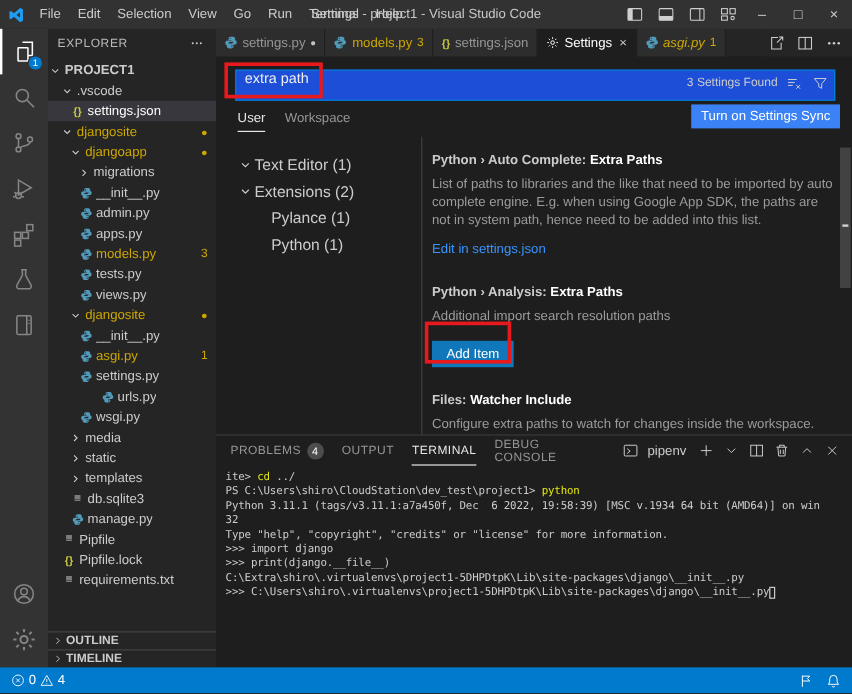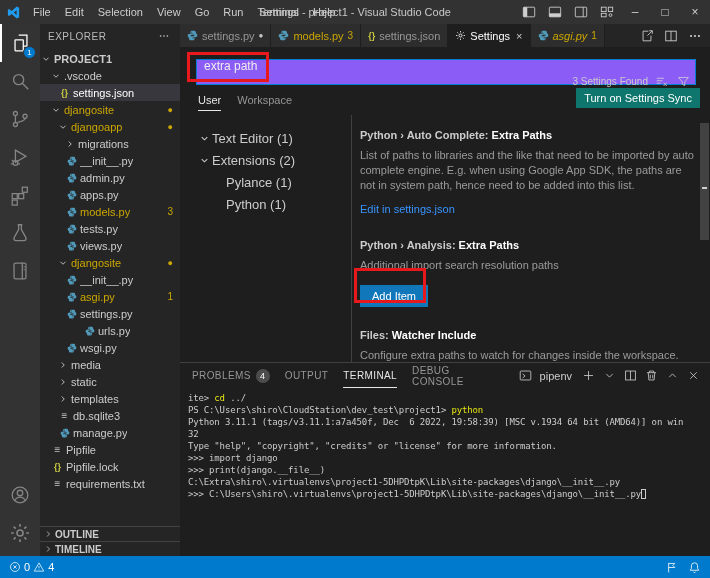--- a/index.html
+++ b/index.html
@@ -65,29 +65,29 @@
   .tab .tjson { color:#cbcb41; font-weight:bold; font-size:9px; }
   .tab .tbadge { color:#cca700; font-size:10px; }
   .tab .tdot { color:#c4c4c4; font-size:8px; }
   .tab .tclose { color:#cccccc; font-size:11px; margin-left:2px; }
   .tab-actions { margin-left:auto; display:flex; align-items:center; gap:2px; padding-right:4px; background:#252526; }
   .tab-actions .tb-icon { width:22px; }
 
   
   .settings-editor { position:relative; height:315px; overflow:hidden; }
   .search-wrap { position:relative; margin:9px 14px 0 16px; }
-  .search-input { width:100%; height:26px; background:#8b5cf6; border:1px solid #007fd4; color:#eeeeee; font-size:12px; font-family:"Liberation Sans",sans-serif; padding:0 96px 12px 7px; outline:none; }
-  .search-right { position:absolute; right:4px; top:12px; height:26px; display:flex; align-items:center; gap:4px; }
+  .search-input { width:100%; height:26px; background:#1d4ed8; border:1px solid #007fd4; color:#eeeeee; font-size:12px; font-family:"Liberation Sans",sans-serif; padding:0 96px 12px 7px; outline:none; }
+  .search-right { position:absolute; right:4px; top:0; height:26px; display:flex; align-items:center; gap:4px; }
   .search-count { font-size:10px; color:#cccccc; }
   .search-right .tb-icon { width:18px; height:18px; }
   .search-right .tb-icon svg { width:13px; height:13px; }
   .scope-row { position:relative; height:30px; display:flex; align-items:center; padding:0 14px 0 18px; gap:16px; }
   .scope { font-size:11px; color:#969696; padding:4px 0; }
   .scope.active { color:#e7e7e7; border-bottom:1px solid #e7e7e7; }
-  .sync-btn { position:absolute; right:10px; top:3px; background:#0f766e; color:#ffffff; border:none; font-size:11px; padding:4px 8px; cursor:pointer; font-family:"Liberation Sans",sans-serif; }
+  .sync-btn { position:absolute; right:10px; top:3px; background:#3b82f6; color:#ffffff; border:none; font-size:11px; padding:4px 8px; cursor:pointer; font-family:"Liberation Sans",sans-serif; }
   .settings-body { display:flex; height:calc(100% - 65px); }
   .toc { width:172px; border-right:1px solid rgba(128,128,128,.35); padding-top:12px; }
   .toc-item { display:flex; align-items:center; height:22px; padding-left:20px; font-size:13px; color:#cccccc; }
   .toc-item .chev { width:12px; display:flex; color:#cccccc; }
   .toc-item .chev svg { width:9px; height:9px; }
   .toc-item.child { padding-left:46px; }
   .settings-list { flex:1; padding:14px 16px 0 8px; overflow:hidden; }
   .entry { margin-bottom:22px; }
   .entry-title { font-size:11px; margin-bottom:7px; }
   .entry-title .cat { color:#cccccc; font-weight:bold; }

